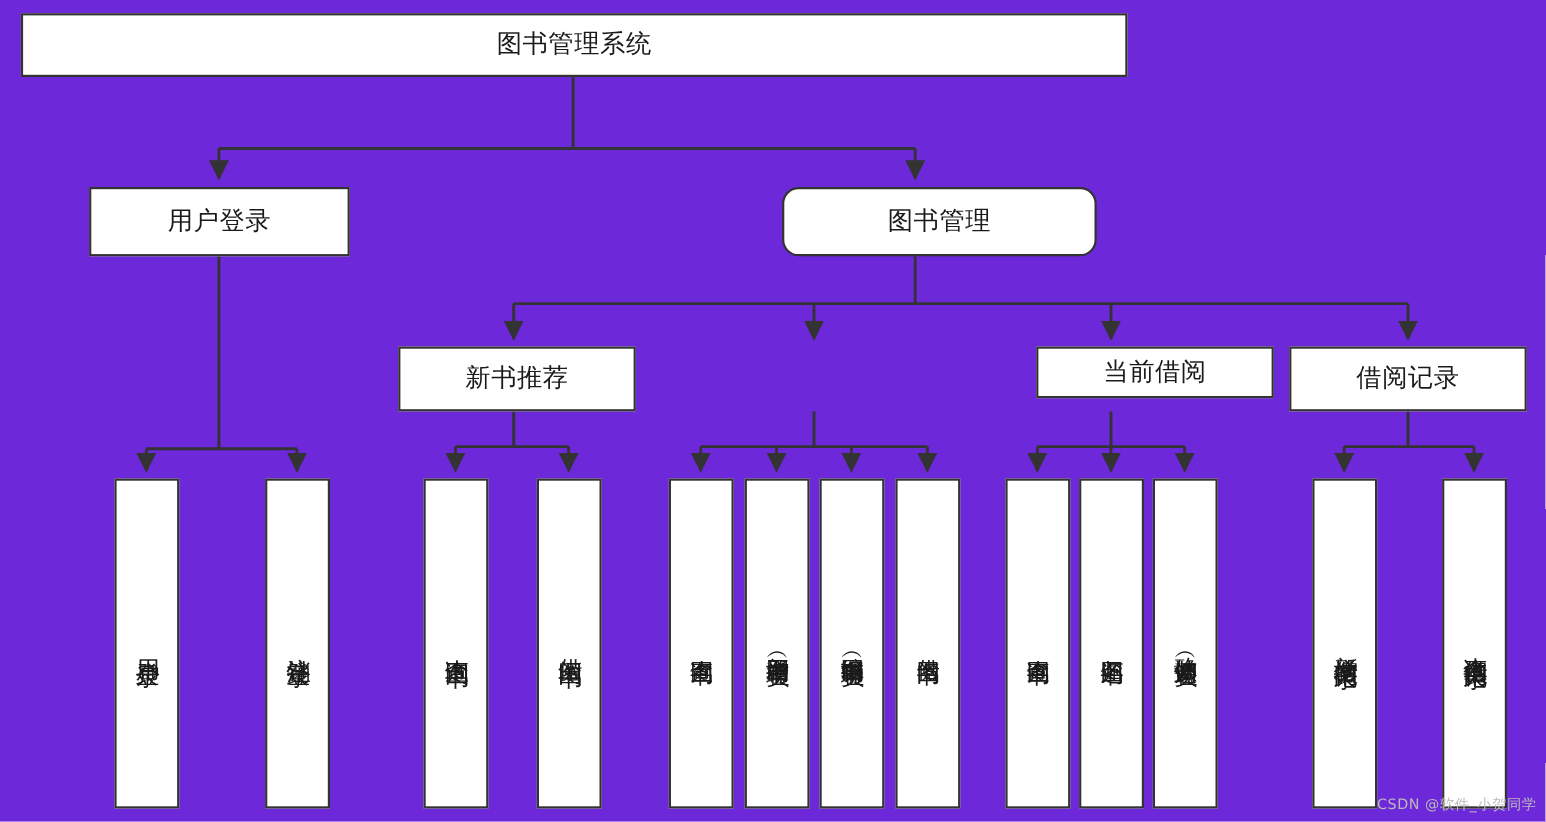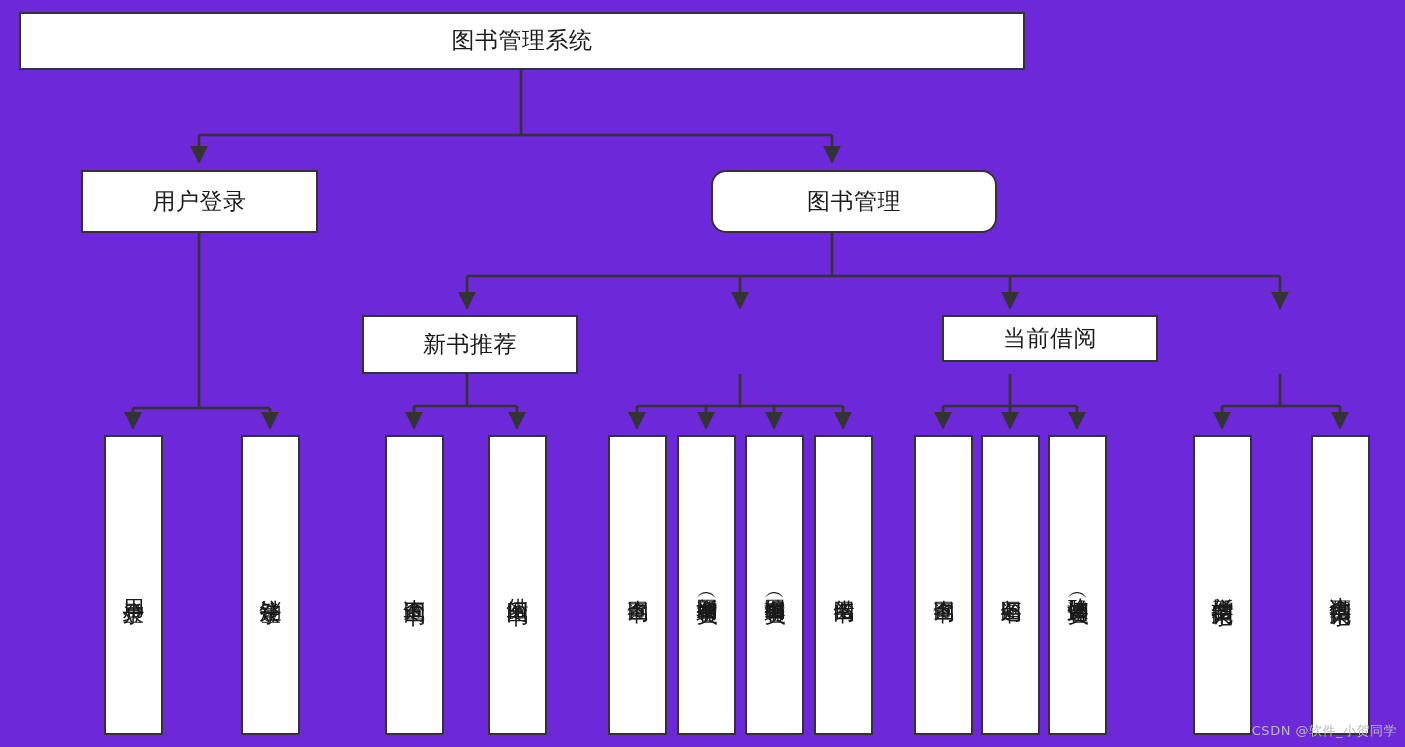--- a/index.html
+++ b/index.html
@@ -135,20 +135,23 @@
   <div class="node horiz" style="left:711px; top:170px; width:286px; height:63px;border-radius:15px;">
     <span class="label">图书管理</span>
   </div>
 
   <div class="node horiz" style="left:362px; top:315px; width:216px; height:59px;">
     <span class="label">新书推荐</span>
   </div>
   <div class="node horiz" style="left:902px; top:315px; width:216px; height:47px;margin-left:40px;">
     <span class="label">当前借阅</span>
   </div>
+  <div class="node horiz" style="left:1172px; top:315px; width:216px; height:59px;">
+    <span class="label">借阅记录</span>
+  </div>
 
   <div class="node vert" style="left:104px; top:435px; width:59px; height:300px;">
     <span class="label">用户登录</span>
   </div>
   <div class="node vert" style="left:241px; top:435px; width:59px; height:300px;">
     <span class="label">注销登录</span>
   </div>
 
   <div class="node vert" style="left:385px; top:435px; width:59px; height:300px;">
     <span class="label">查询图书</span>

